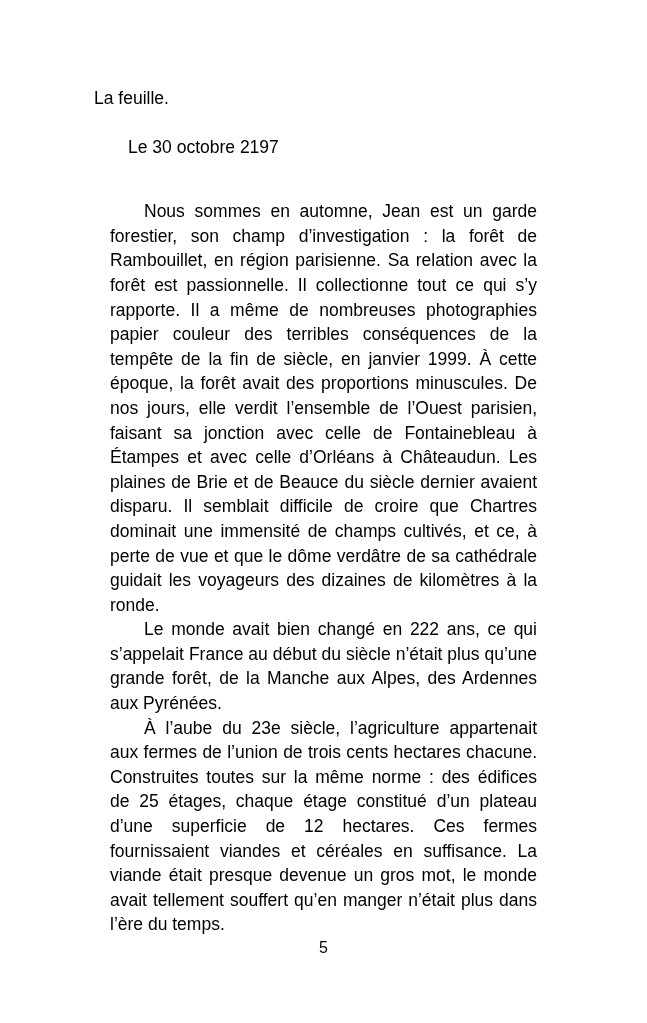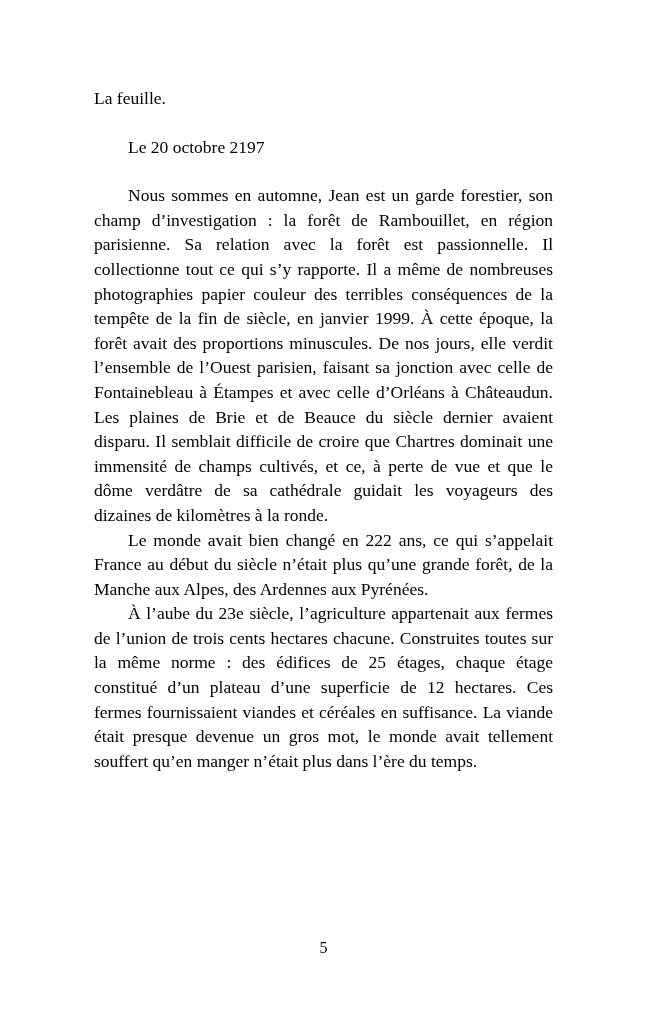--- a/index.html
+++ b/index.html
@@ -9,21 +9,21 @@
     background: #ffffff;
   }
 
   .page {
     position: relative;
     width: 647px;
     height: 1023px;
     margin: 0 auto;
     background: #ffffff;
     color: #000000;
-    font-family: Liberation Serif, serif;
+    font-family: Liberation Sans, sans-serif;
     overflow: hidden;
     box-sizing: border-box;
   }
 
   .text-block {
     position: absolute;
     left: 94px;
     top: 86px;
     width: 459px;
   }
@@ -38,21 +38,21 @@
   .date-line {
     font-size: 17.5px;
     line-height: 24.6px;
     margin: 0;
     padding-top: 24px;
     padding-left: 34px;
     text-align: left;
   }
 
   .body-copy {
-    margin: 0;
+    margin: 16px;
     padding-top: 24px;
   }
 
   .body-copy p {
     margin: 0;
     font-size: 17.5px;
     line-height: 24.6px;
     text-align: justify;
     text-justify: inter-word;
     text-indent: 34px;
@@ -74,21 +74,21 @@
 </style>
 </head>
 <body>
 
 <div class="page">
 
   <div class="text-block">
 
     <p class="doc-title">La feuille.</p>
 
-    <p class="date-line">Le 20 octobre 2197</p>
+    <p class="date-line">Le 30 octobre 2197</p>
 
     <div class="body-copy">
       <p>Nous sommes en automne, Jean est un garde forestier, son champ d’investigation : la forêt de Rambouillet, en région parisienne. Sa relation avec la forêt est passionnelle. Il collectionne tout ce qui s’y rapporte. Il a même de nombreuses photographies papier couleur des terribles conséquences de la tempête de la fin de siècle, en janvier 1999. À cette époque, la forêt avait des proportions minuscules. De nos jours, elle verdit l’ensemble de l’Ouest parisien, faisant sa jonction avec celle de Fontainebleau à Étampes et avec celle d’Orléans à Châteaudun. Les plaines de Brie et de Beauce du siècle dernier avaient disparu. Il semblait difficile de croire que Chartres dominait une immensité de champs cultivés, et ce, à perte de vue et que le dôme verdâtre de sa cathédrale guidait les voyageurs des dizaines de kilomètres à la ronde.</p>
       <p>Le monde avait bien changé en 222 ans, ce qui s’appelait France au début du siècle n’était plus qu’une grande forêt, de la Manche aux Alpes, des Ardennes aux Pyrénées.</p>
       <p>À l’aube du 23e siècle, l’agriculture appartenait aux fermes de l’union de trois cents hectares chacune. Construites toutes sur la même norme : des édifices de 25 étages, chaque étage constitué d’un plateau d’une superficie de 12 hectares. Ces fermes fournissaient viandes et céréales en suffisance. La viande était presque devenue un gros mot, le monde avait tellement souffert qu’en manger n’était plus dans l’ère du temps.</p>
     </div>
 
   </div>
 
   <div class="folio">5</div>

